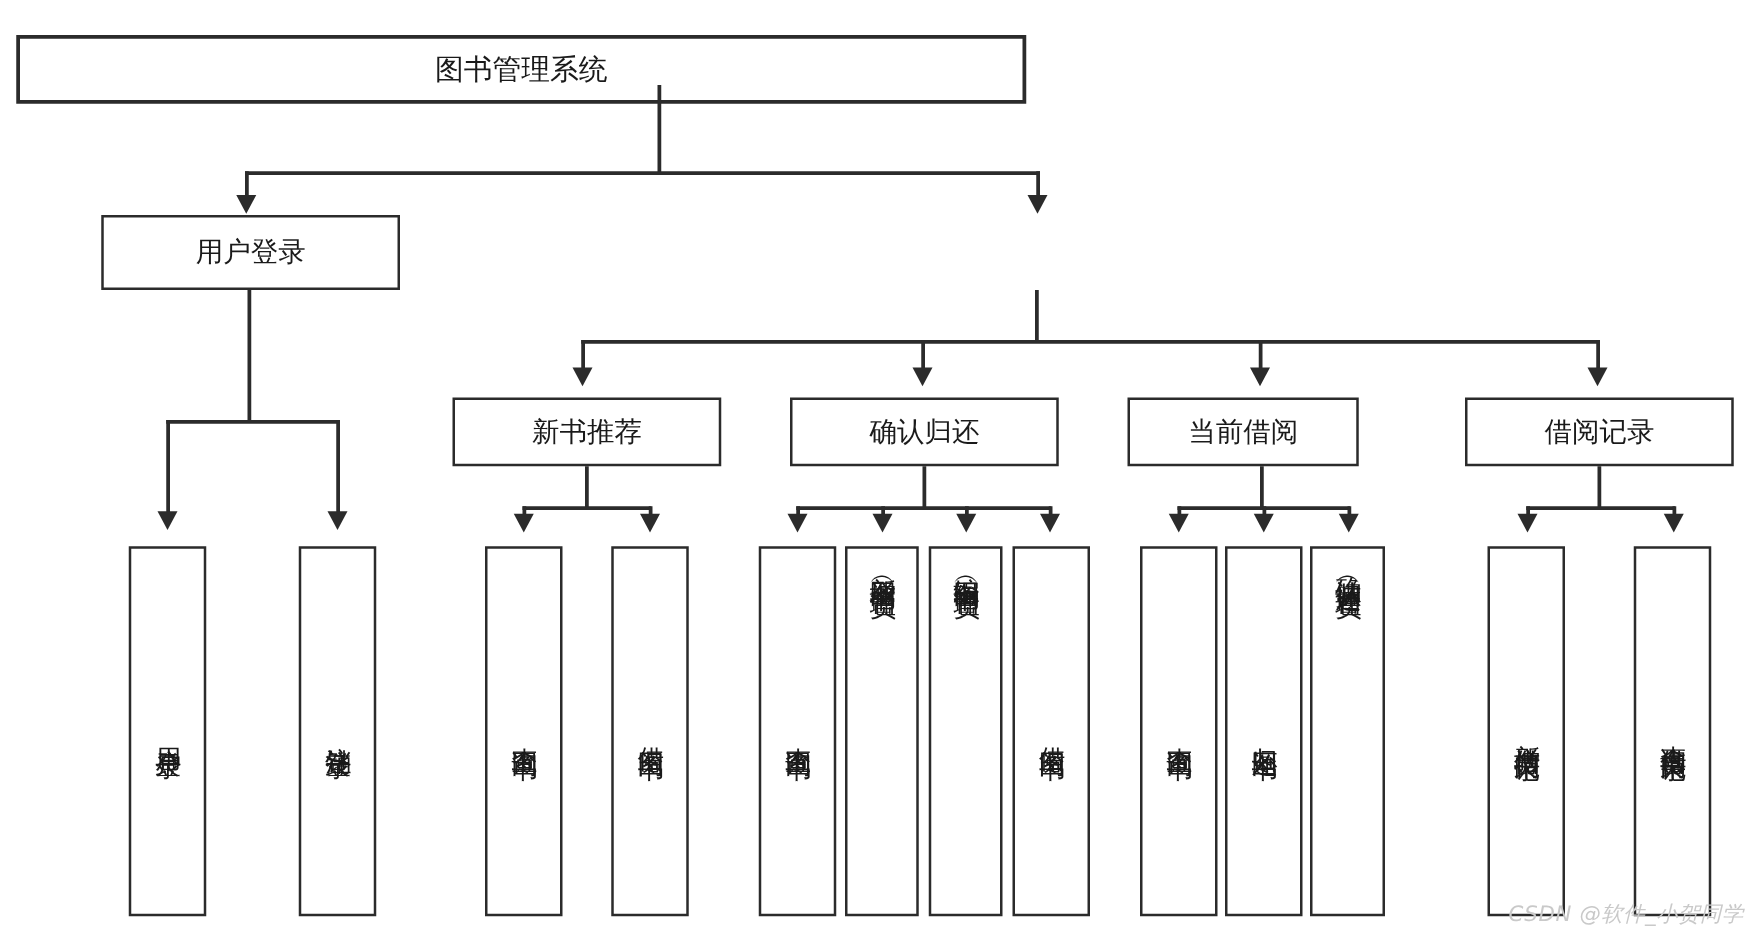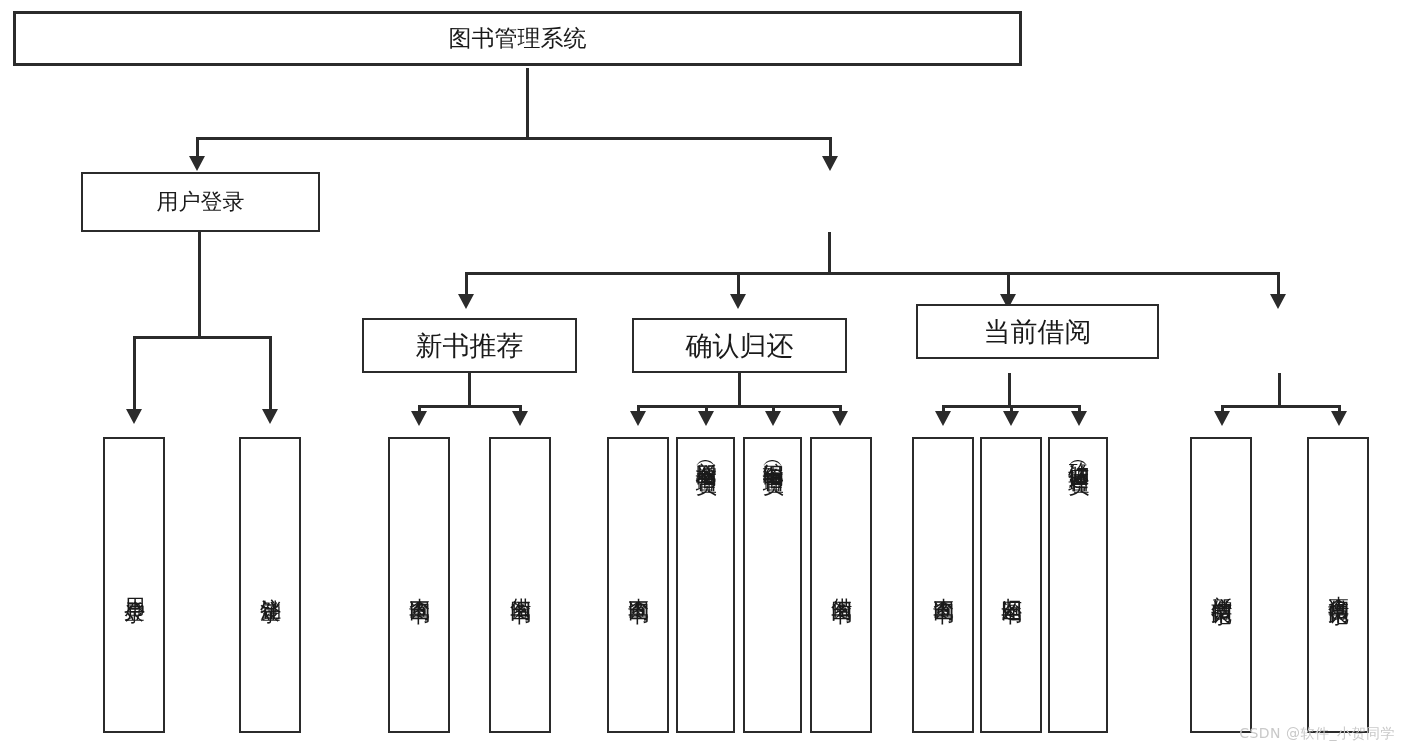--- a/index.html
+++ b/index.html
@@ -23,21 +23,21 @@
     display:flex;
     align-items:center;
     justify-content:center;
     color:#1a1a1a;
   }
   .node.root{
     border-width:3px;
     font-size:23px;
   }
   .node.lvl2{ font-size:22px; }
-  .node.lvl3{ font-size:27px; }
+  .node.lvl3{ font-size:22px; }
   .node.leaf{
     border-width:2.5px;
     font-size:21px;
     align-items:center;
     justify-content:center;
     padding:6px 0;
   }
   .node.leaf.topalign{ align-items:flex-start; }
   .vtext{
     writing-mode:vertical-rl;
@@ -63,33 +63,34 @@
     width:0;height:0;
     border-left:8px solid transparent;
     border-right:8px solid transparent;
     border-top:15px solid #2b2b2b;
   }
   
   #watermark{
     position:absolute;
     right:10px;
     bottom:4px;
-    font-size:14px;
+    font-size:17px;
     color:#c9c9c9;
     letter-spacing:0.5px;
     user-select:none;
     white-space:nowrap;
+    font-style:italic;
   }
 </style>
 </head>
 <body>
 
 <div id="canvas">
 
-  <div class="node root" style="left:13px;top:11px;width:1009px;height:55px;align-items:center;">
+  <div class="node root" style="left:13px;top:28px;width:808px;height:55px;align-items:center;">
     <span>图书管理系统</span>
   </div>
 
   <div class="vline" style="left:526px;top:68px;height:71px;"></div>
 
   <div class="hline" style="left:196px;top:137px;width:636px;"></div>
 
   <div class="vline" style="left:196px;top:137px;height:21px;"></div>
   <div class="arrow" style="left:189px;top:156px;"></div>
   <div class="vline" style="left:829px;top:137px;height:21px;"></div>
@@ -117,22 +118,25 @@
   <div class="arrow" style="left:1000px;top:294px;"></div>
   <div class="vline" style="left:1277px;top:272px;height:24px;"></div>
   <div class="arrow" style="left:1270px;top:294px;"></div>
 
   <div class="node lvl3" style="left:362px;top:318px;width:215px;height:55px;">
     <span>新书推荐</span>
   </div>
   <div class="node lvl3" style="left:632px;top:318px;width:215px;height:55px;">
     <span>确认归还</span>
   </div>
-  <div class="node lvl3" style="left:902px;top:304px;width:243px;height:55px;margin-left:14px;">
+  <div class="node lvl3" style="left:902px;top:318px;width:185px;height:55px;">
     <span>当前借阅</span>
+  </div>
+  <div class="node lvl3" style="left:1172px;top:318px;width:215px;height:55px;">
+    <span>借阅记录</span>
   </div>
 
   <div class="vline" style="left:468px;top:373px;height:34px;"></div>
   <div class="hline" style="left:418px;top:405px;width:103px;"></div>
   <div class="vline" style="left:418px;top:405px;height:8px;"></div>
   <div class="arrow" style="left:411px;top:411px;"></div>
   <div class="vline" style="left:519px;top:405px;height:8px;"></div>
   <div class="arrow" style="left:512px;top:411px;"></div>
 
   <div class="vline" style="left:738px;top:373px;height:34px;"></div>

